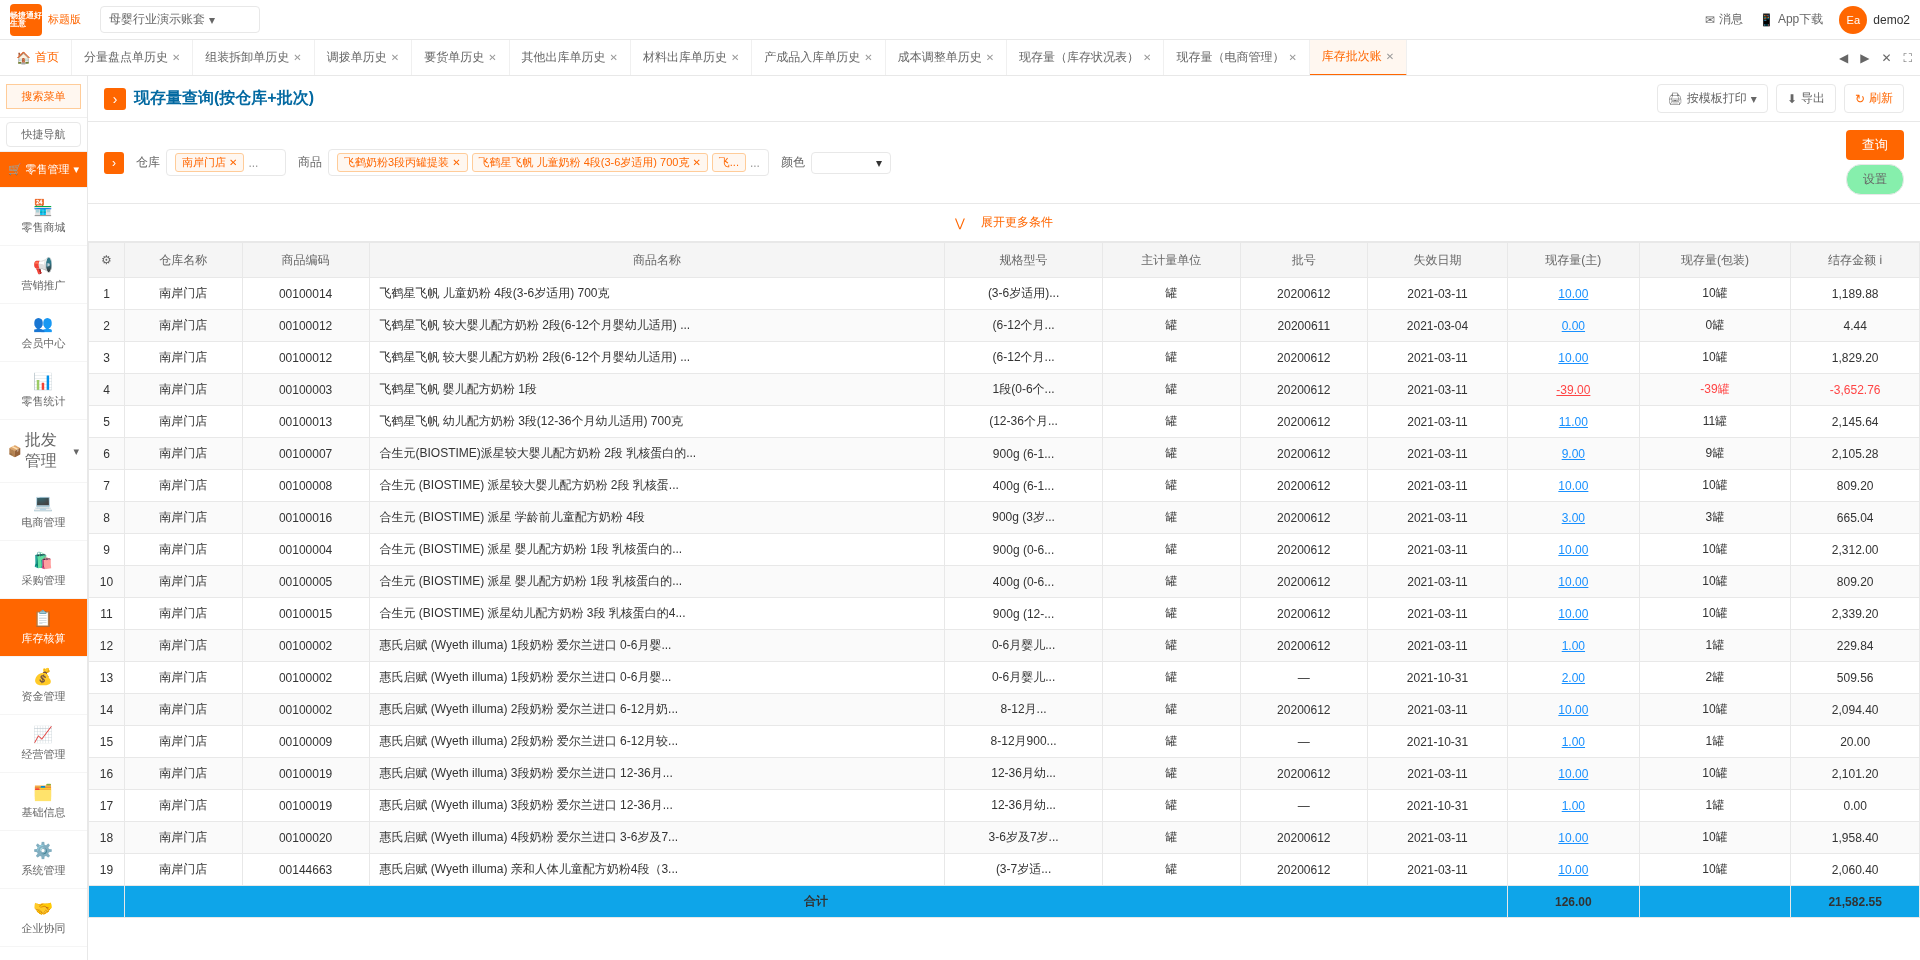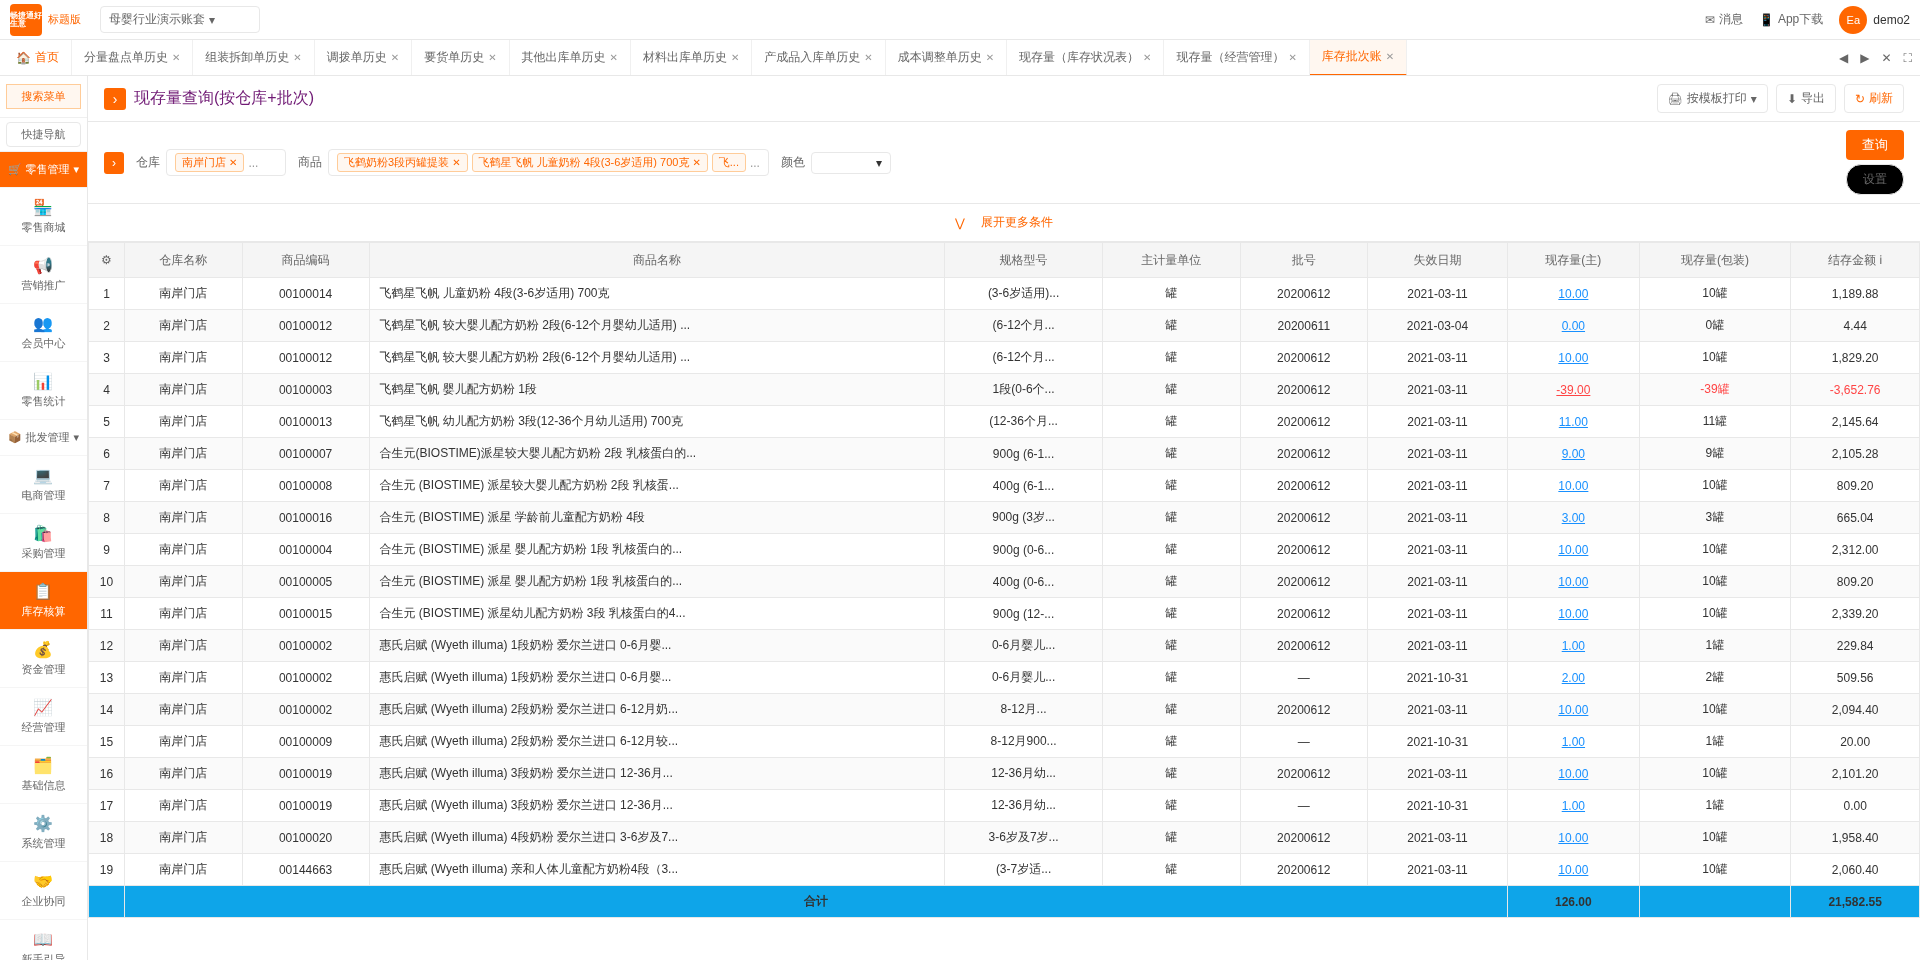--- a/index.html
+++ b/index.html
@@ -35,21 +35,21 @@
     .sidebar-nav-btn { width: 100%; background: #fff; border: 1px solid #e8e8e8; border-radius: 4px; padding: 4px 0; text-align: center; font-size: 11px; color: #666; cursor: pointer; }
     .sidebar-item { display: flex; flex-direction: column; align-items: center; padding: 10px 4px; cursor: pointer; color: #666; font-size: 11px; gap: 3px; border-bottom: 1px solid #f5f5f5; }
     .sidebar-item.active { background: #ff6600; color: white; }
     .sidebar-icon { font-size: 16px; }
 
     
     .content { flex: 1; display: flex; flex-direction: column; overflow: hidden; }
 
     
     .page-header { padding: 8px 16px; background: #fff; border-bottom: 1px solid #e8e8e8; display: flex; align-items: center; justify-content: space-between; }
-    .page-title { font-size: 16px; font-weight: 400; color: #701a75; }
+    .page-title { font-size: 16px; font-weight: 700; color: #0369a1; }
     .page-actions { display: flex; align-items: center; gap: 8px; }
     .btn-print { display: flex; align-items: center; gap: 4px; border: 1px solid #e8e8e8; border-radius: 4px; padding: 5px 10px; font-size: 12px; cursor: pointer; background: #fff; color: #666; }
     .btn-export { display: flex; align-items: center; gap: 4px; border: 1px solid #e8e8e8; border-radius: 4px; padding: 5px 10px; font-size: 12px; cursor: pointer; background: #fff; color: #666; }
     .btn-refresh { display: flex; align-items: center; gap: 4px; border: 1px solid #e8e8e8; border-radius: 4px; padding: 5px 10px; font-size: 12px; cursor: pointer; background: #fff; color: #ff6600; }
 
     
     .filter-bar { padding: 8px 16px; background: #fff; border-bottom: 1px solid #e8e8e8; display: flex; align-items: center; gap: 12px; flex-wrap: wrap; }
     .filter-expand-btn { background: #ff6600; color: white; border: none; border-radius: 3px; padding: 4px 8px; cursor: pointer; font-size: 12px; }
     .filter-item { display: flex; align-items: center; gap: 6px; }
     .filter-label { color: #666; font-size: 12px; white-space: nowrap; }
@@ -71,21 +71,21 @@
     tbody td { padding: 7px 10px; border: 1px solid #e8e8e8; text-align: center; color: #333; white-space: nowrap; }
     tbody td.text-left { text-align: left; }
     .total-row td { background: #0ea5e9; font-weight: 600; }
     
     
     ::-webkit-scrollbar { width: 6px; height: 6px; }
     ::-webkit-scrollbar-track { background: #f5f5f5; }
     ::-webkit-scrollbar-thumb { background: #ccc; border-radius: 3px; }
     
     .btn-query { background: #ff6600; color: white; border: none; border-radius: 4px; padding: 6px 16px; font-size: 13px; cursor: pointer; }
-    .btn-setting { background: #000000; color: #666; border: 1px solid #e8e8e8; border-radius: 15px; padding: 6px 12px; font-size: 12px; cursor: pointer; }
+    .btn-setting { background: #86efac; color: #666; border: 1px solid #e8e8e8; border-radius: 15px; padding: 6px 12px; font-size: 12px; cursor: pointer; }
     .query-btns { display: flex; flex-direction: column; gap: 4px; margin-left: auto; }
   </style>
 </head>
 <body>
 
 <div class="top-bar">
   <div class="logo">
     <div class="logo-icon">
       <span style="font-size:8px; line-height:1;">畅捷通好生意</span>
     </div>
@@ -148,21 +148,21 @@
   </div>
   <div class="nav-tab">
     <span>成本调整单历史</span>
     <span class="close-btn">✕</span>
   </div>
   <div class="nav-tab">
     <span>现存量（库存状况表）</span>
     <span class="close-btn">✕</span>
   </div>
   <div class="nav-tab">
-    <span>现存量（经营管理）</span>
+    <span>现存量（电商管理）</span>
     <span class="close-btn">✕</span>
   </div>
   <div class="nav-tab active">
     <span>库存批次账</span>
     <span class="close-btn">✕</span>
   </div>
   <div class="nav-tab-actions">
     <span style="cursor:pointer;color:#666;padding:2px 4px;">◀</span>
     <span style="cursor:pointer;color:#666;padding:2px 4px;">▶</span>
     <span style="cursor:pointer;color:#666;padding:2px 4px;">✕</span>
@@ -196,21 +196,21 @@
     <div class="sidebar-item">
       <span class="sidebar-icon">👥</span>
       <span>会员中心</span>
     </div>
     <div class="sidebar-item">
       <span class="sidebar-icon">📊</span>
       <span>零售统计</span>
     </div>
     <div class="sidebar-item" style="flex-direction:row;justify-content:space-between;padding:10px 8px;">
       <span>📦</span>
-      <span style="font-size:11px;">批发管理</span>
+      <span style="font-size:16px;">批发管理</span>
       <span>▾</span>
     </div>
     <div class="sidebar-item">
       <span class="sidebar-icon">💻</span>
       <span>电商管理</span>
     </div>
     <div class="sidebar-item">
       <span class="sidebar-icon">🛍️</span>
       <span>采购管理</span>
     </div>

